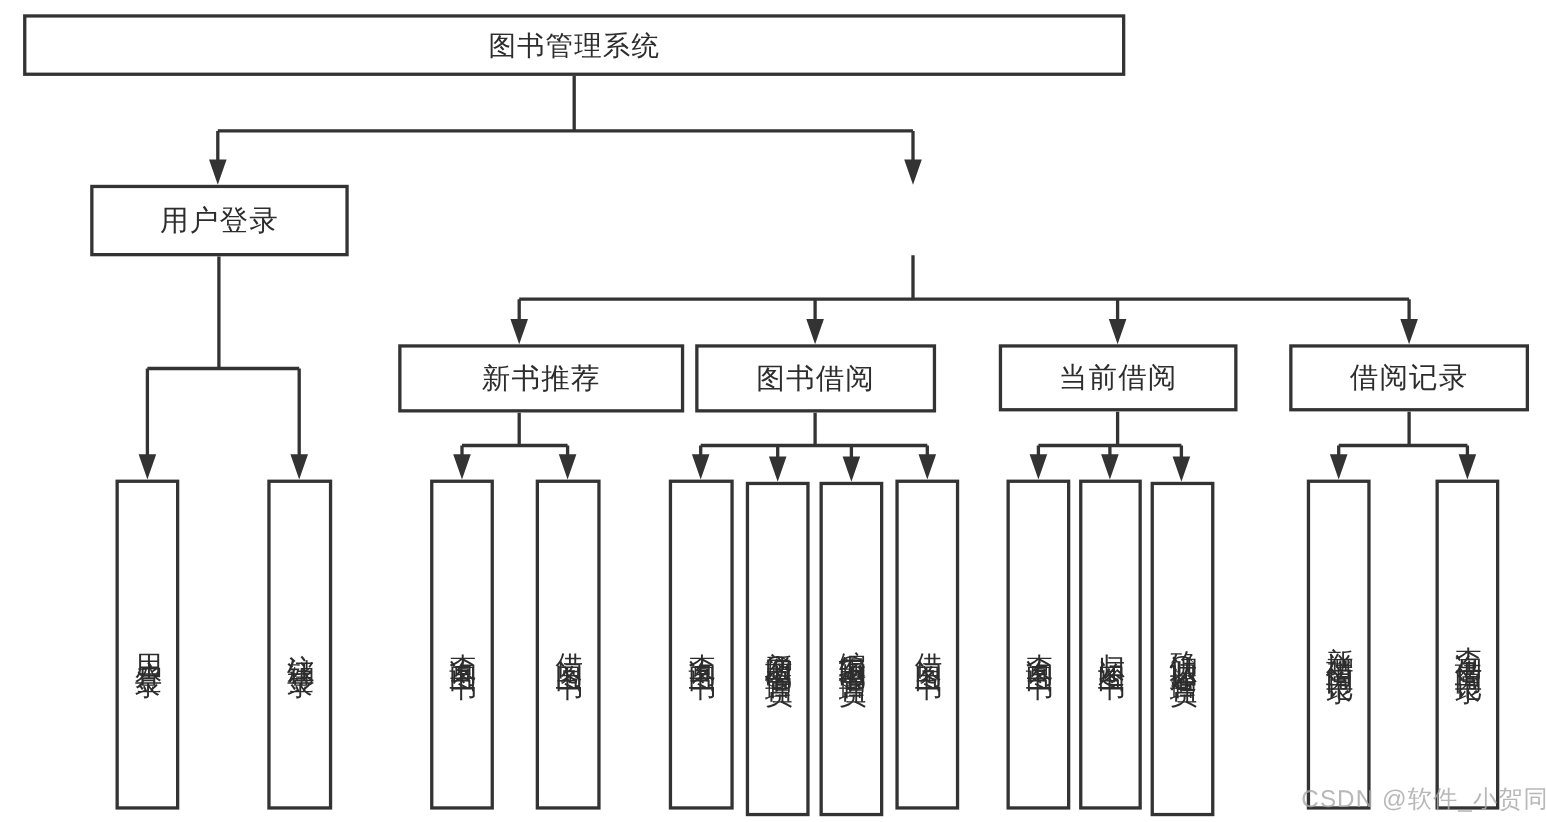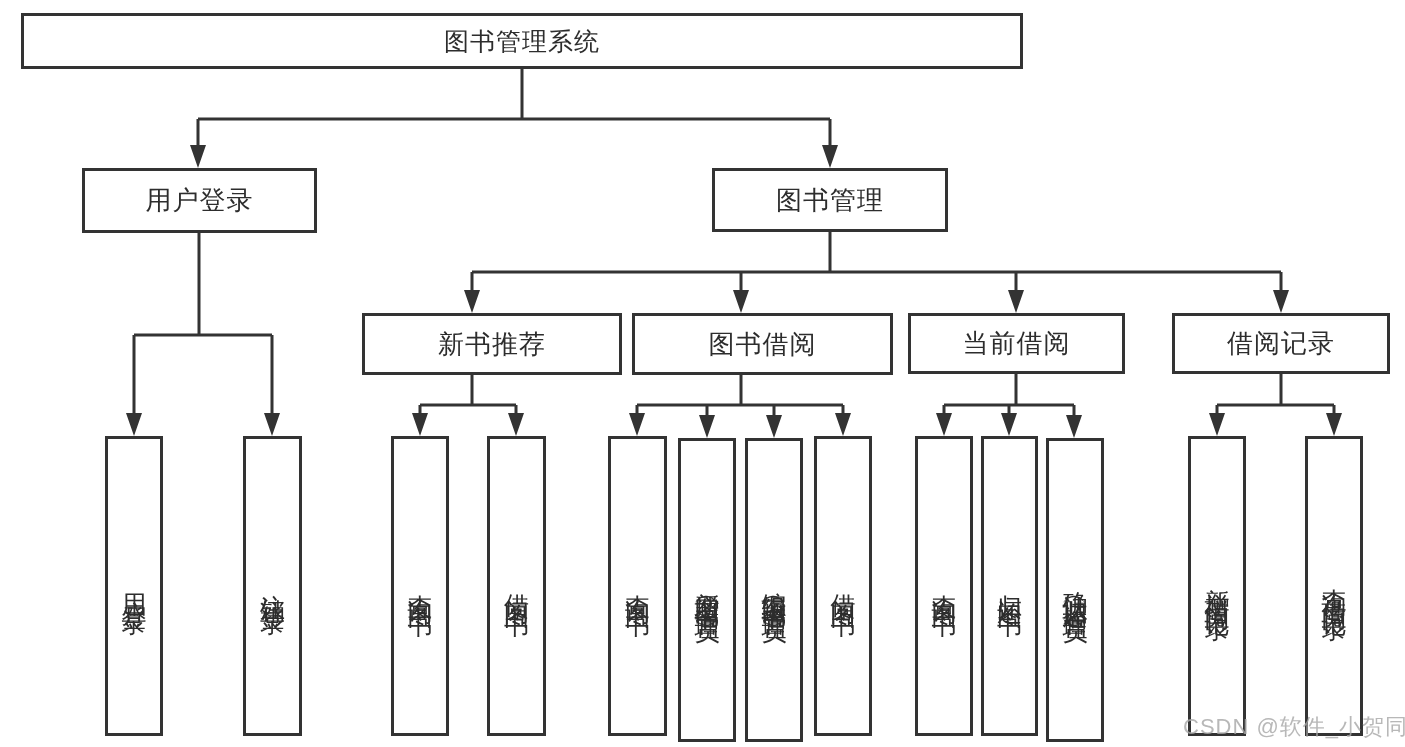--- a/index.html
+++ b/index.html
@@ -67,28 +67,25 @@
              M1209 413 L1225 413 L1217 436 Z  M1326 413 L1342 413 L1334 436 Z" fill="#333333" stroke="none"></path>
   </svg>
 
   <div class="node h root" style="left:21px;top:13px;width:1002px;height:56px;">
     <span>图书管理系统</span>
   </div>
 
   <div class="node h" style="left:82px;top:168px;width:235px;height:65px;">
     <span>用户登录</span>
   </div>
-  <div class="node h" style="left:712px;top:168px;width:236px;height:64px;">
-    <span>图书管理</span>
-  </div>
 
   <div class="node h" style="left:362px;top:313px;width:260px;height:62px;">
     <span>新书推荐</span>
   </div>
-  <div class="node h" style="left:632px;top:313px;width:261px;height:62px;font-family:Liberation Mono, monospace;">
+  <div class="node h" style="left:632px;top:313px;width:219px;height:62px;font-family:Liberation Mono, monospace;">
     <span>图书借阅</span>
   </div>
   <div class="node h" style="left:1172px;top:313px;width:218px;height:61px;">
     <span>借阅记录</span>
   </div>
   <div class="node h" style="left:908px;top:313px;width:217px;height:61px;">
     <span>当前借阅</span>
   </div>
 
   <div class="node leaf" style="left:105px;top:436px;width:58px;height:300px;">

